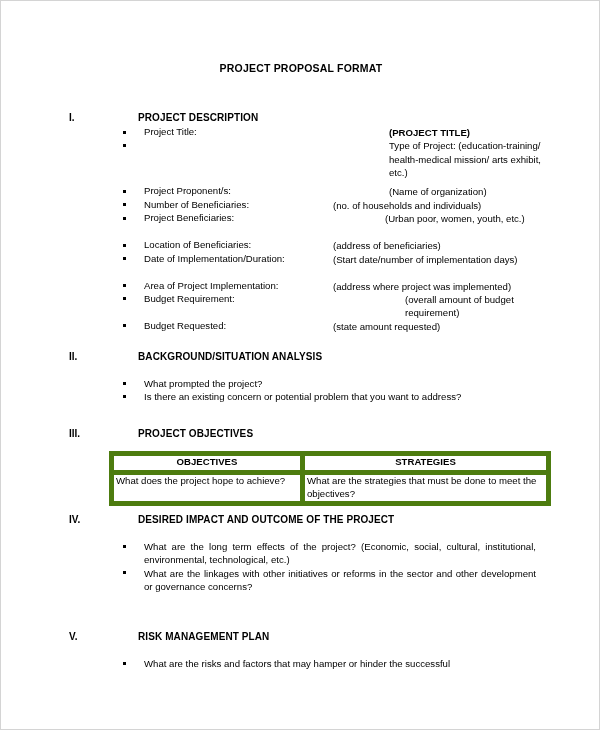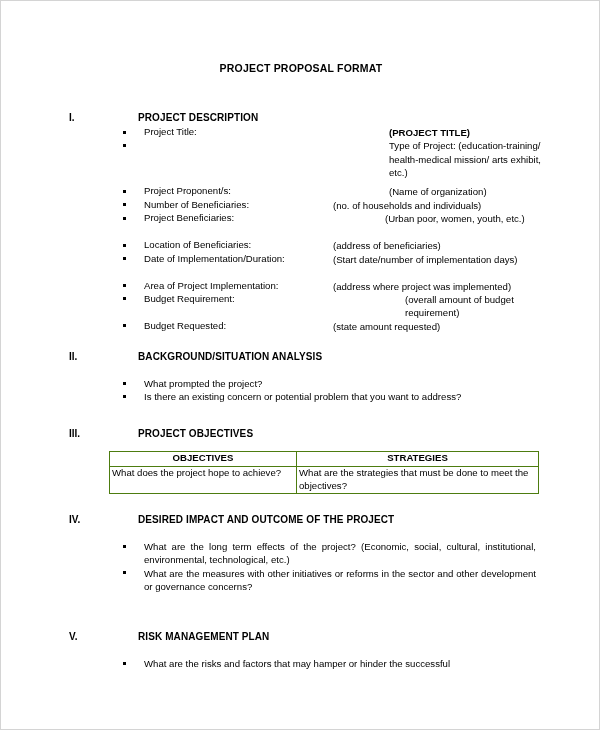--- a/index.html
+++ b/index.html
@@ -99,21 +99,21 @@
   
   .tbl {
     position: absolute;
     left: 108px;
     top: 450px;
     width: 419px;
     border-collapse: collapse;
     table-layout: fixed;
   }
   .tbl td {
-    border: 1px solid #4d7c0f;
+    border: 5px solid #4d7c0f;
     font-size: 9.6px;
     line-height: 12.6px;
     padding: 0px 2px 1px 2px;
     vertical-align: top;
   }
   .tbl .th {
     text-align: center;
     font-weight: bold;
     height: 13px;
   }
@@ -236,21 +236,21 @@
       <span class="sec-num">IV.</span>
       <span class="sec-title">DESIRED IMPACT AND OUTCOME OF THE PROJECT</span>
     </div>
     <div style="height:12px;"></div>
     <div class="b-item justify" style="width:392px;">
       <span class="bullet"></span>
       <span>What are the long term effects of the project? (Economic, social, cultural, institutional, environmental, technological, etc.)</span>
     </div>
     <div class="b-item justify" style="width:392px;">
       <span class="bullet"></span>
-      <span>What are the measures with other initiatives or reforms in the sector and other development or governance concerns?</span>
+      <span>What are the linkages with other initiatives or reforms in the sector and other development or governance concerns?</span>
     </div>
   </div>
 
   <div class="section" style="top:630px;">
     <div class="sec-head">
       <span class="sec-num">V.</span>
       <span class="sec-title">RISK MANAGEMENT PLAN</span>
     </div>
     <div style="height:12px;"></div>
     <div class="b-item">

